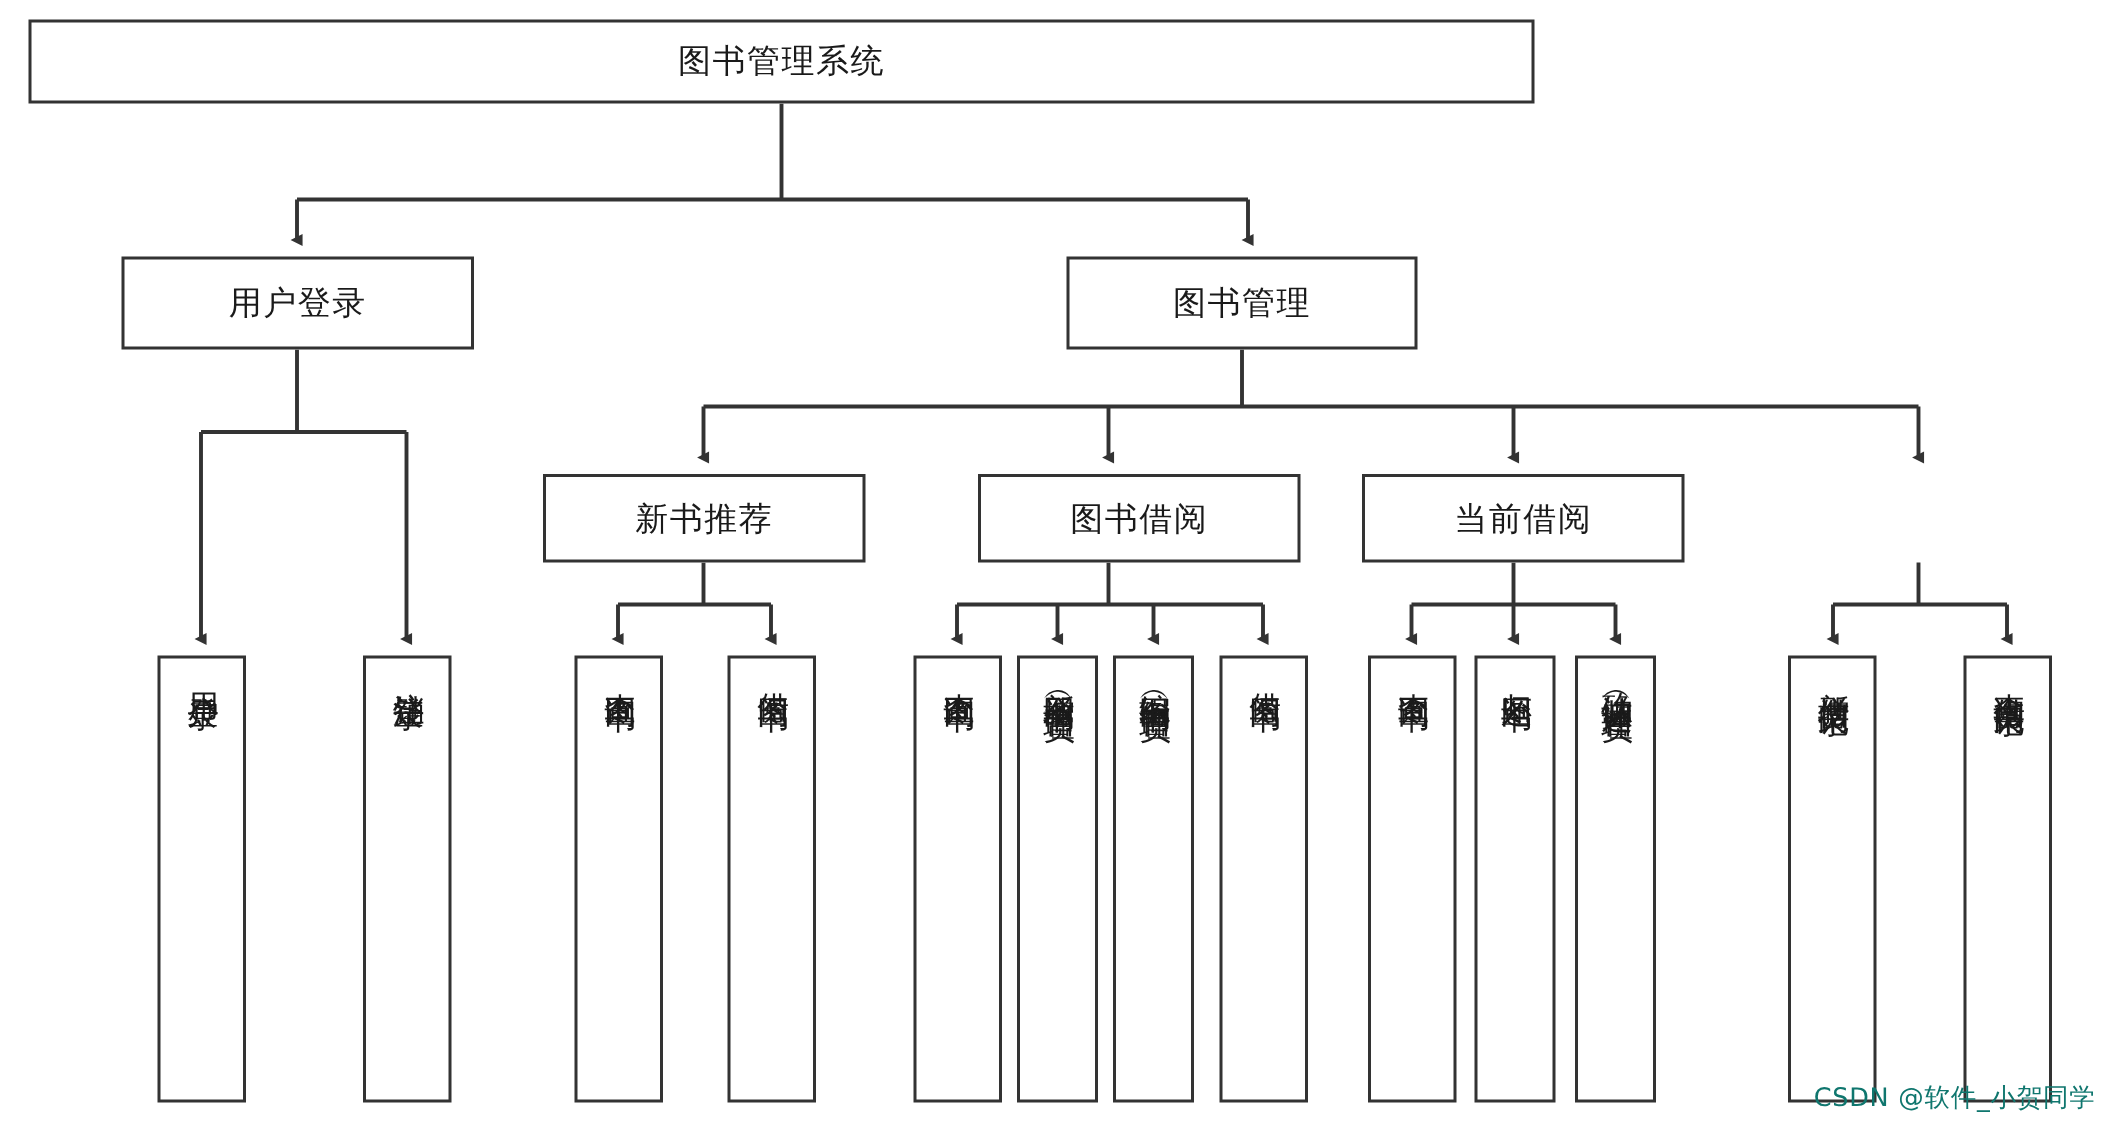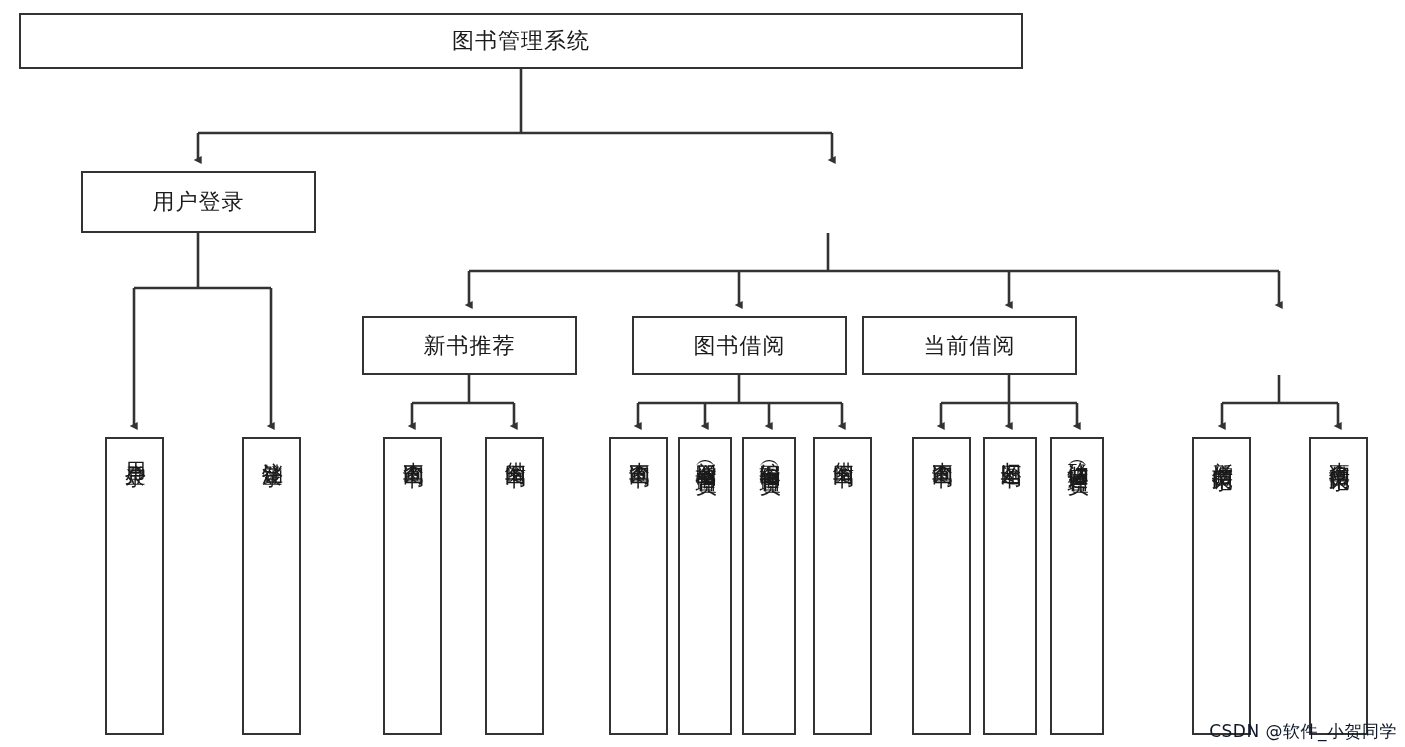--- a/index.html
+++ b/index.html
@@ -53,21 +53,21 @@
     line-height: 1.14;
     letter-spacing: 2px;
     color: #1a1a1a;
     white-space: nowrap;
   }
   .watermark {
     position: absolute;
     right: 8px;
     bottom: 4px;
     font-size: 17px;
-    color: #0f172a;
+    color: #0f766e;
     z-index: 5;
     white-space: nowrap;
     letter-spacing: 0.5px;
   }
 </style>
 </head>
 <body>
 
 <div id="diagram">
 
@@ -119,26 +119,27 @@
       <path d="M1222,403 L1338,403"></path>
       <path d="M1222,403 L1222,426" marker-end="url(#arrow)"></path>
       <path d="M1338,403 L1338,426" marker-end="url(#arrow)"></path>
     </g>
   </svg>
 
   <div class="node root" style="left:19px; top:13px; width:1004px; height:56px;">图书管理系统</div>
 
   <div class="node level2" style="left:81px; top:171px; width:235px; height:62px;">用户登录</div>
 
+  <div class="node level2" style="left:711px; top:171px; width:234px; height:62px;">图书管理</div>
 
   <div class="node level3" style="left:362px; top:316px; width:215px; height:59px;font-family:Liberation Serif, serif;">新书推荐</div>
 
-  <div class="node level3" style="left:632px; top:316px; width:215px; height:59px;">图书借阅</div>
+  <div class="node level3" style="left:652px; top:316px; width:215px; height:59px;">图书借阅</div>
 
-  <div class="node level3" style="left:862px; top:316px; width:215px; height:59px;">当前借阅</div>
+  <div class="node level3" style="left:908px; top:316px; width:215px; height:59px;">当前借阅</div>
 
 
   <div class="node leaf" style="left:105px; top:437px; width:59px; height:298px;">
     <span class="leaf-text">用户登录</span>
   </div>
   <div class="node leaf" style="left:242px; top:437px; width:59px; height:298px;">
     <span class="leaf-text">注销登录</span>
   </div>
 
   <div class="node leaf" style="left:383px; top:437px; width:59px; height:298px;">

